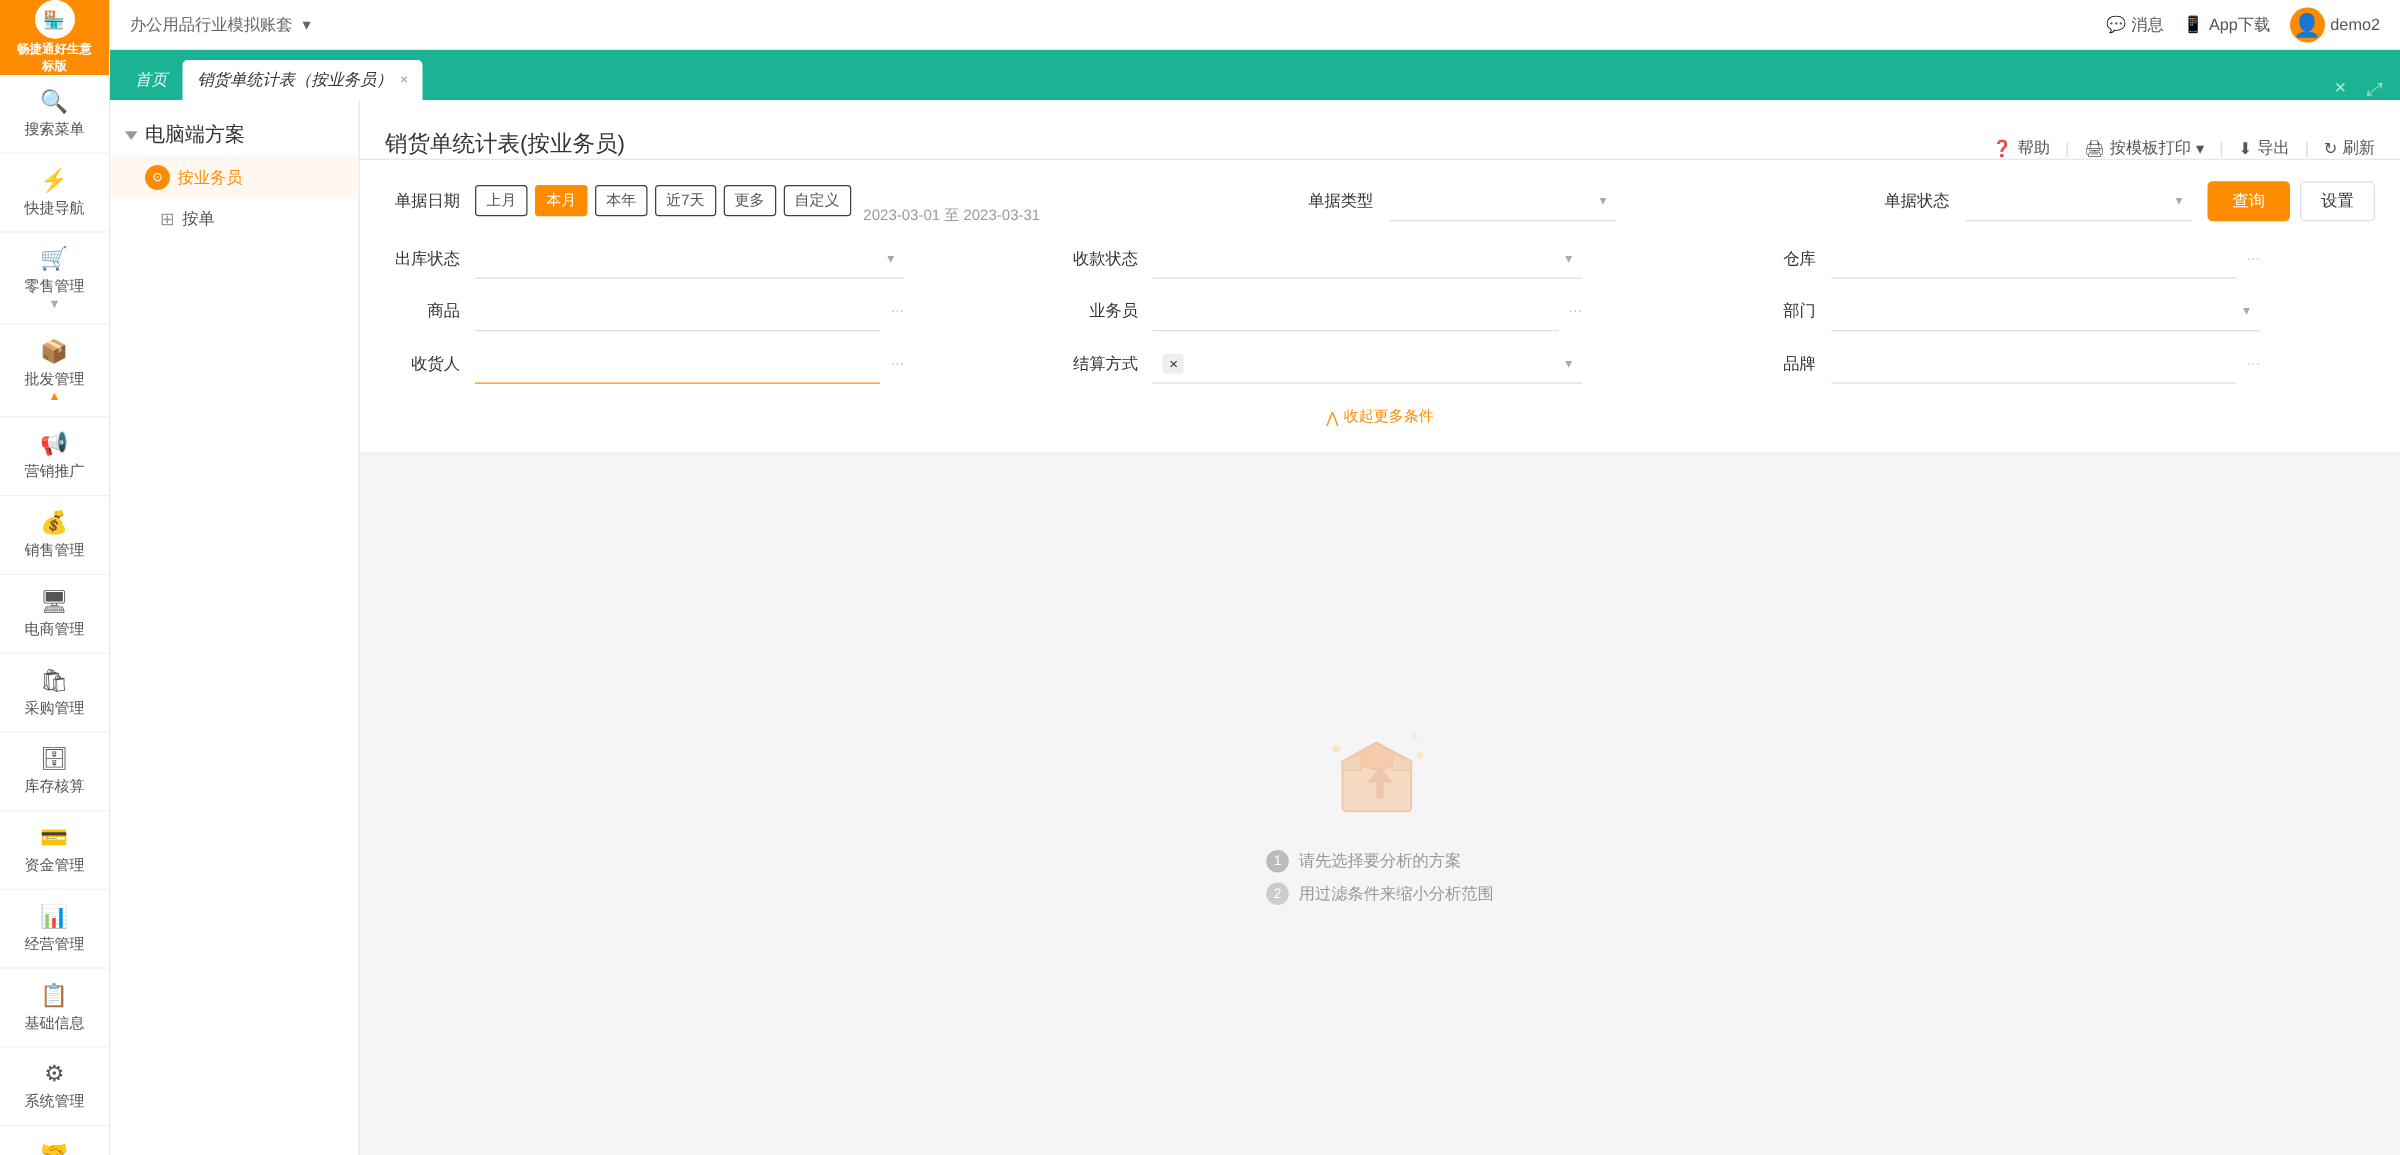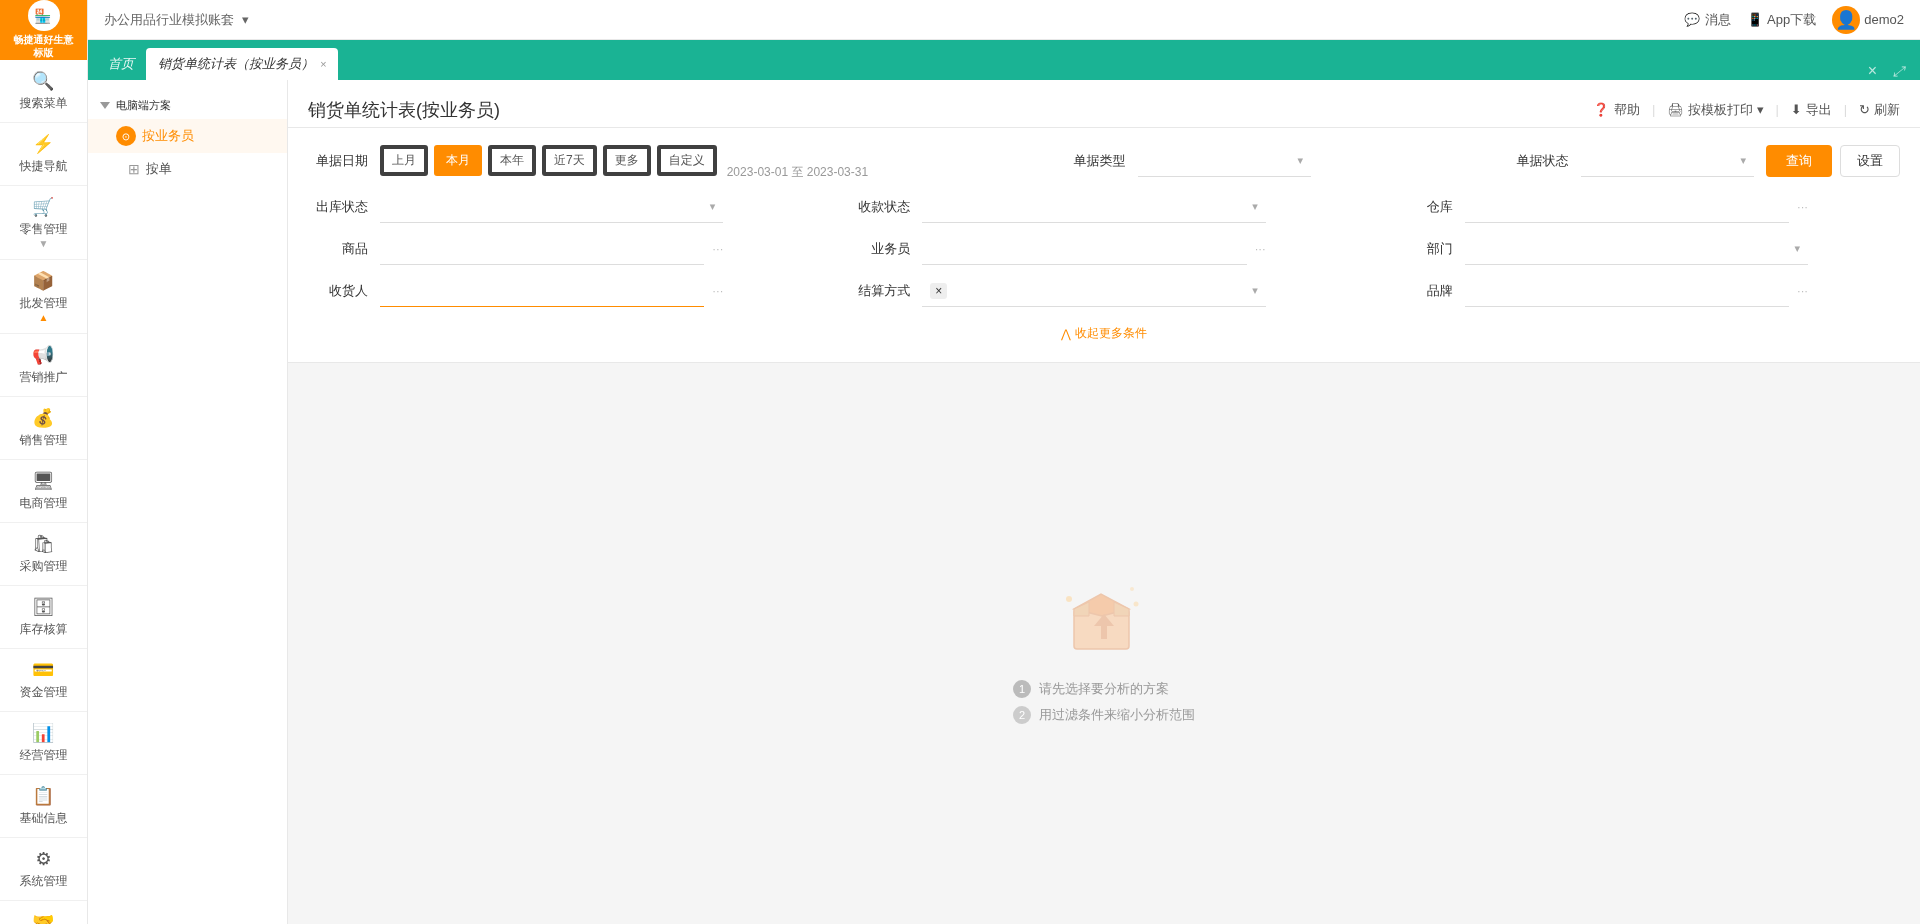--- a/index.html
+++ b/index.html
@@ -120,21 +120,21 @@
       display: flex;
       align-items: center;
       padding: 8px 12px;
       font-size: 13px;
       color: #333;
       gap: 6px;
     }
     .left-panel-header-icons { display: flex; gap: 4px; margin-left: auto; }
     .icon-btn { width: 22px; height: 22px; border-radius: 50%; border: 1px solid #ddd; display: flex; align-items: center; justify-content: center; cursor: pointer; font-size: 12px; color: #666; }
     .scheme-group { padding: 4px 0; }
-    .scheme-group-header { display: flex; align-items: center; padding: 6px 12px; cursor: pointer; color: #333; font-size: 11px; gap: 6px; }
+    .scheme-group-header { display: flex; align-items: center; padding: 6px 12px; cursor: pointer; color: #333; font-size: 16px; gap: 6px; }
     .triangle-right { width: 0; height: 0; border-top: 5px solid transparent; border-bottom: 5px solid transparent; border-left: 7px solid #999; }
     .triangle-down { width: 0; height: 0; border-left: 5px solid transparent; border-right: 5px solid transparent; border-top: 7px solid #999; }
     .scheme-item { display: flex; align-items: center; padding: 7px 12px 7px 28px; cursor: pointer; font-size: 13px; color: #555; gap: 6px; }
     .scheme-item.active { color: #ff8c00; background: #fff8f0; }
     .scheme-item-icon { width: 20px; height: 20px; border-radius: 50%; background: #ff8c00; display: flex; align-items: center; justify-content: center; color: #fff; font-size: 11px; flex-shrink: 0; }
     .sub-scheme-item { display: flex; align-items: center; padding: 7px 12px 7px 40px; cursor: pointer; font-size: 13px; color: #555; gap: 6px; }
     .sub-icon { font-size: 14px; color: #999; }
 
     
     #right-content {
@@ -143,40 +143,40 @@
       flex-direction: column;
       overflow: hidden;
     }
 
     
     #page-title-bar {
       background: #fff;
       padding: 12px 20px 0 20px;
       border-bottom: 1px solid #e8e8e8;
       display: flex;
-      align-items: center;
+      align-items: flex-end;
       justify-content: space-between;
       min-height: 48px;
     }
     .page-title { font-size: 18px; font-weight: 500; color: #333; }
     .title-actions { display: flex; align-items: center; gap: 12px; font-size: 13px; color: #555; }
     .title-action-item { display: flex; align-items: center; gap: 4px; cursor: pointer; }
     .action-divider { color: #ddd; }
 
     
     #filter-area {
       background: #fff;
       padding: 12px 20px;
       border-bottom: 1px solid #e8e8e8;
     }
     .filter-row { display: flex; align-items: center; gap: 12px; margin-bottom: 10px; }
     .filter-row:last-child { margin-bottom: 0; }
     .filter-label { width: 60px; text-align: right; color: #333; font-size: 13px; flex-shrink: 0; }
     .date-filter { display: flex; align-items: center; gap: 6px; }
-    .date-btn { padding: 3px 8px; border: 4px solid #404040; border-radius: 3px; cursor: pointer; font-size: 12px; color: #555; background: #fff; text-align: center; }
+    .date-btn { padding: 3px 8px; border: 1px solid #404040; border-radius: 3px; cursor: pointer; font-size: 12px; color: #555; background: #fff; text-align: center; }
     .date-btn.active { background: #ff8c00; color: #fff; border-color: #ff8c00; }
     .date-range { font-size: 12px; color: #999; margin-left: 4px; margin-top: 24px; }
     .filter-input {
       flex: 1;
       height: 32px;
       border: none;
       border-bottom: 1px solid #ddd;
       outline: none;
       padding: 0 8px;
       font-size: 13px;

